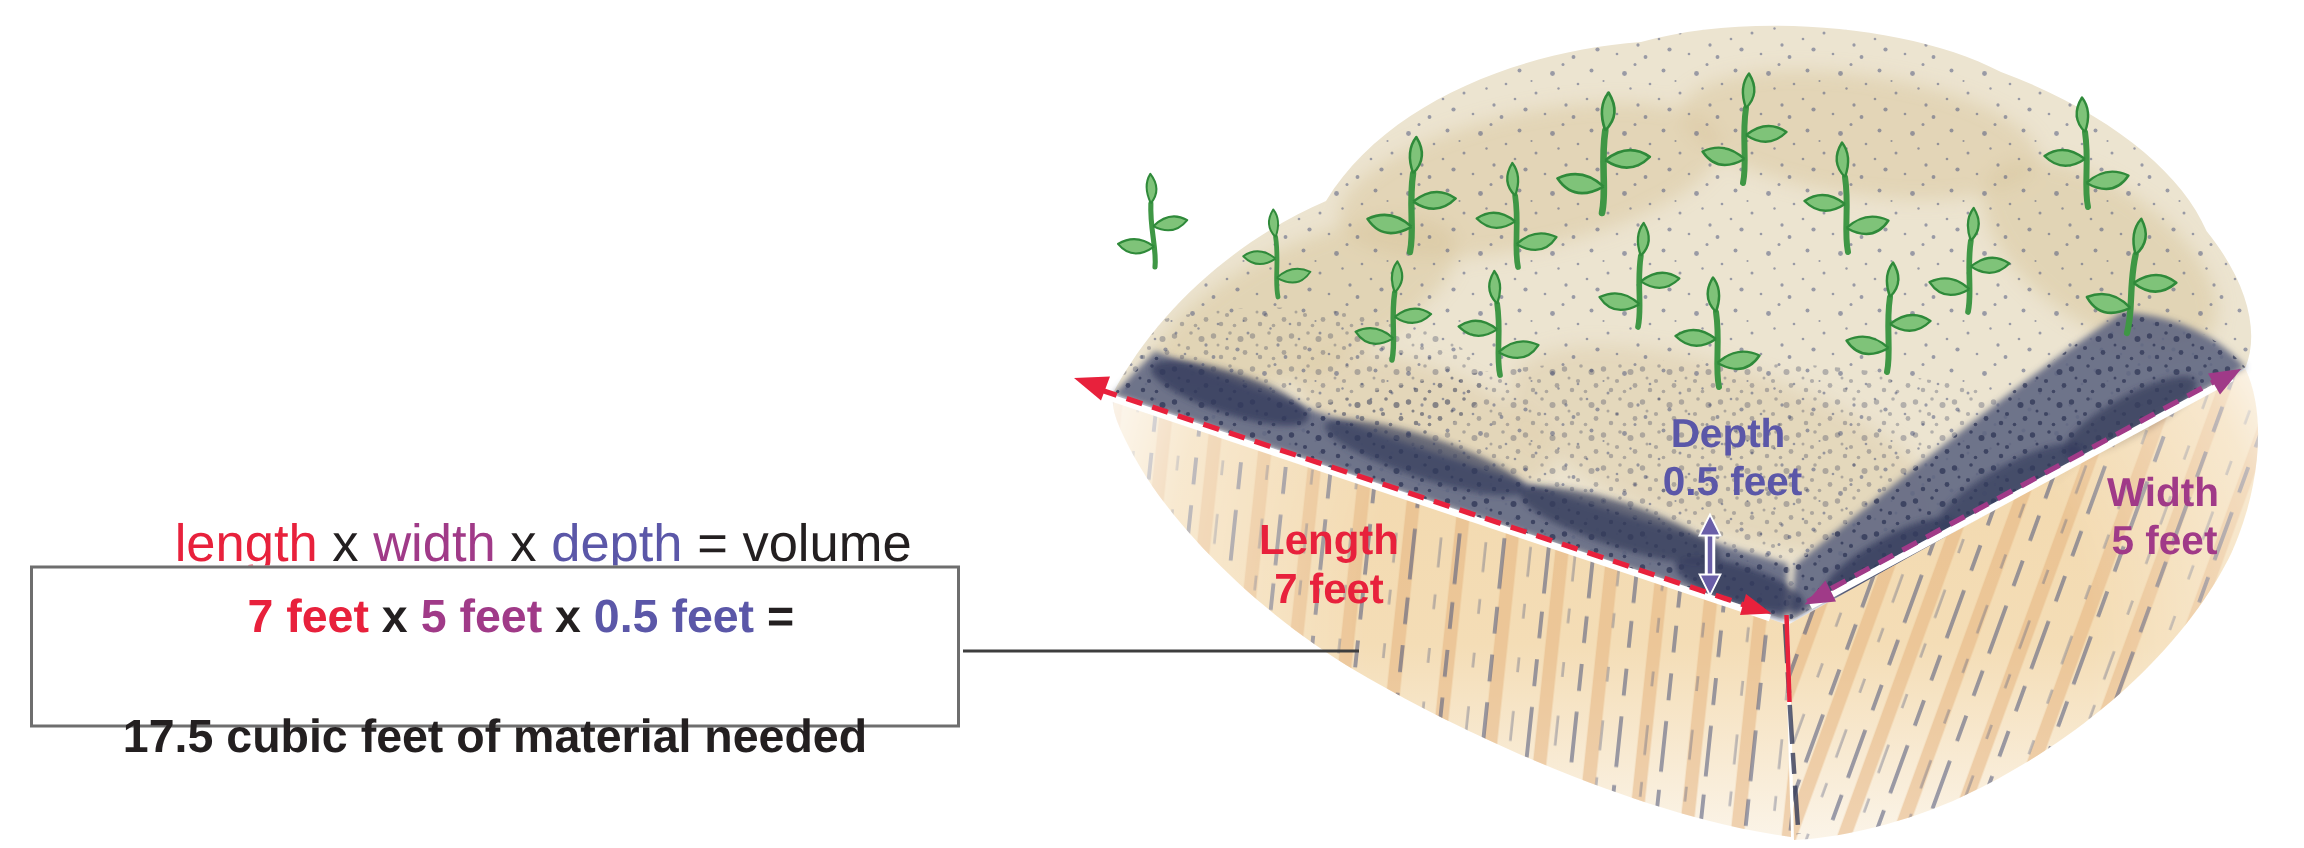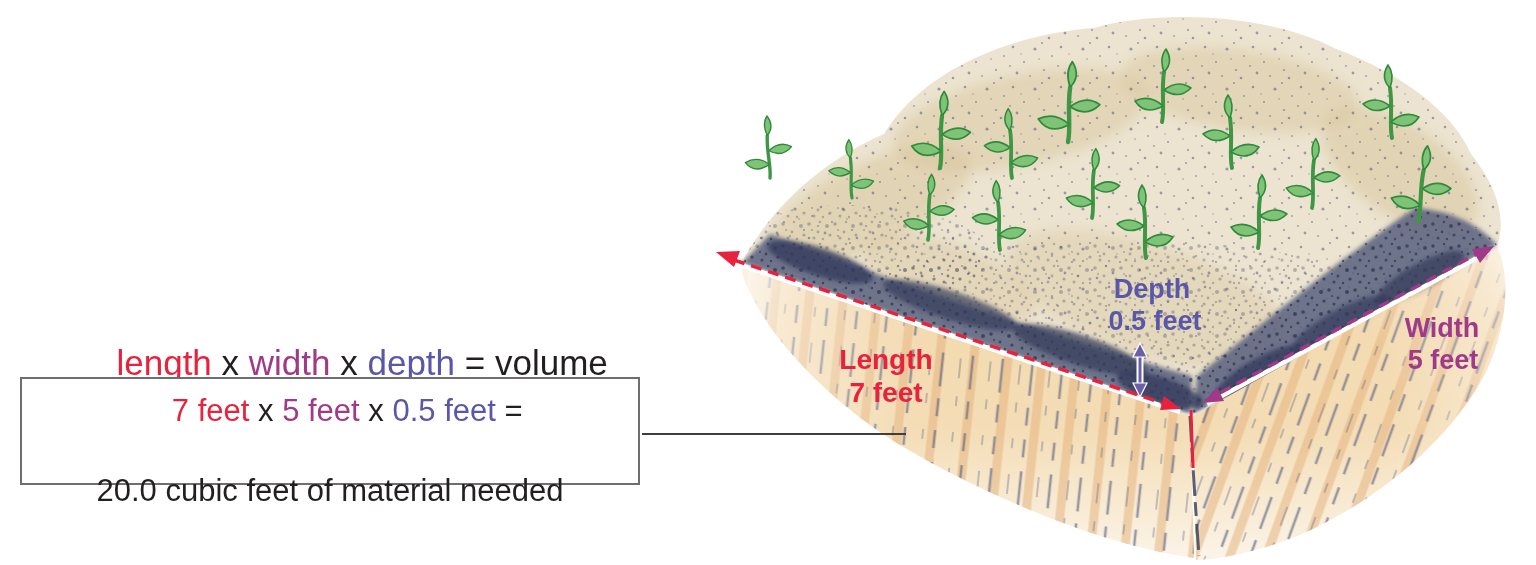--- a/index.html
+++ b/index.html
@@ -2,21 +2,21 @@
 <html><head>
 <meta charset="utf-8">
 <style>
   html,body{margin:0;padding:0;background:#fff;}
   body{width:1536px;height:565px;position:relative;overflow:hidden;
        font-family:"Liberation Sans", sans-serif;}
   .abs{position:absolute;}
   .formula{left:97px;top:303px;font-size:35px;font-weight:normal;white-space:pre;letter-spacing:0px;}
   .calc-box{left:20px;top:377px;width:620px;height:108px;border:2px solid #6e6e6e;
             display:flex;flex-direction:column;justify-content:center;align-items:center;
-            font-size:31px;font-weight:normal;line-height:1.28;background:#fff;box-sizing:border-box;}
+            font-size:31px;font-weight:bold;line-height:1.28;background:#fff;box-sizing:border-box;}
   .calc-line{white-space:pre;}
   .c-red{color:#e8213c;} .c-purple{color:#a03a88;} .c-blue{color:#5b57a8;} .c-black{color:#231f20;}
   svg text{font-family:"Liberation Sans", sans-serif;font-weight:bold;}
 </style>
 </head>
 <body>
 
 <svg class="abs" style="left:0;top:0" width="1536" height="565" viewBox="0 0 1536 565">
   <defs>
     <path id="surfP" d="M742,262 C772,206 824,160 884,134 C924,68 1014,34 1094,28
@@ -211,14 +211,14 @@
 </svg>
 
 <div class="abs formula">
   <span class="c-red">length</span><span class="c-black"> x </span><span class="c-purple">width</span><span class="c-black"> x </span><span class="c-blue">depth</span><span class="c-black"> = volume</span>
 </div>
 
 <div class="abs calc-box">
   <div class="calc-line">
     <span class="c-red">7 feet</span><span class="c-black"> x </span><span class="c-purple">5 feet</span><span class="c-black"> x </span><span class="c-blue">0.5 feet</span><span class="c-black"> =</span>
   </div>
-  <div class="calc-line c-black">20.0 cubic feet of material needed</div>
+  <div class="calc-line c-black">17.5 cubic feet of material needed</div>
 </div>
 
 </body></html>

